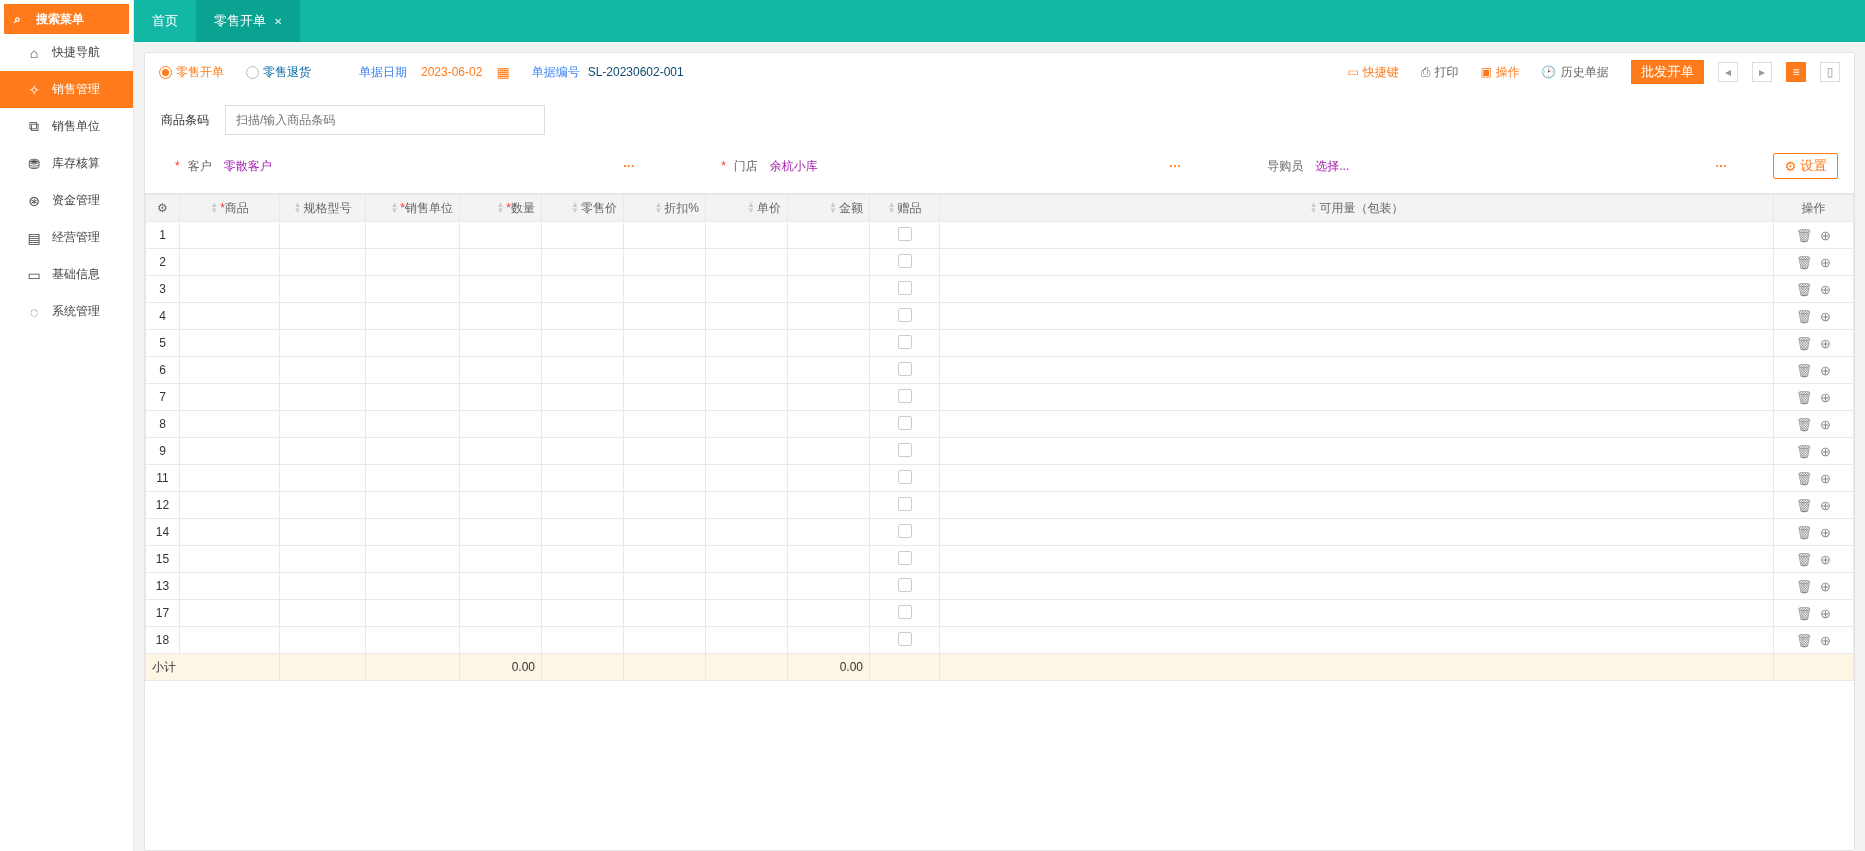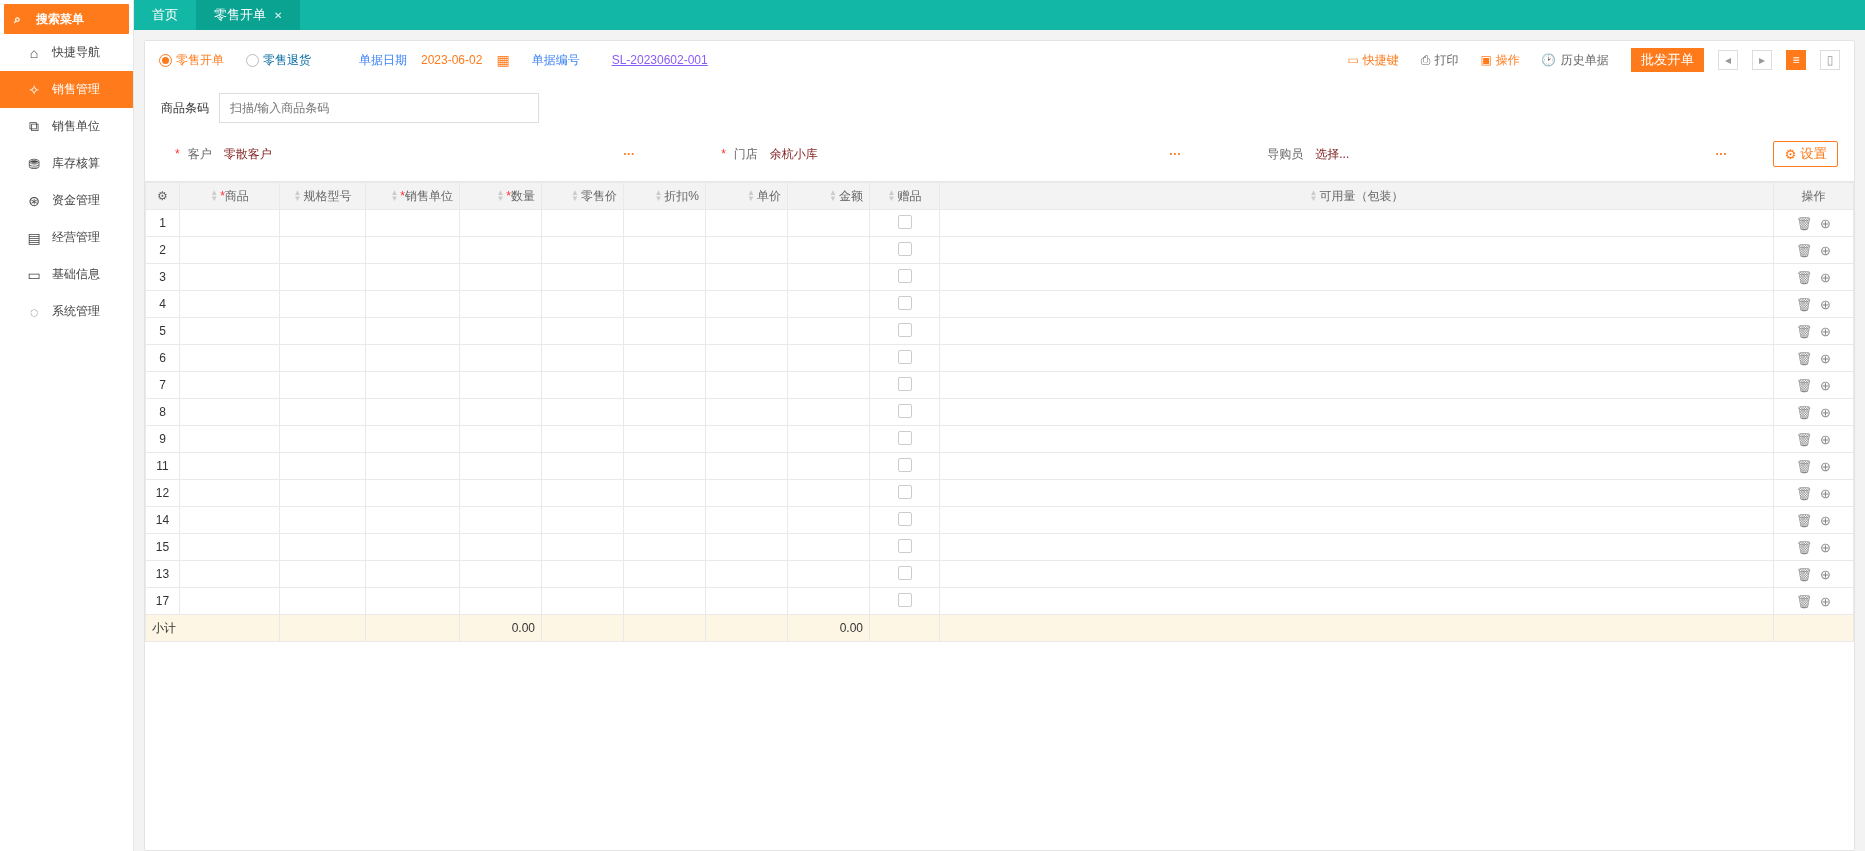--- a/index.html
+++ b/index.html
@@ -7,55 +7,55 @@
 
   .app { display: flex; height: 851px; width: 1865px; }
   .sidebar { width: 134px; background: #fff; border-right: 1px solid #e6e6e6; display: flex; flex-direction: column; }
   .search-menu { background: #ff7a1a; color: #fff; height: 30px; margin: 4px 4px 0 4px; display: flex; align-items: center; padding-left: 10px; gap: 6px; font-weight: bold; border-radius:1px; }
   .menu-item { height: 37px; display: flex; align-items: center; gap: 10px; padding-left: 26px; cursor: pointer; color: #444; }
   .menu-item.active { background: #ff7a1a; color: #fff; }
   .menu-item .icon { width: 16px; text-align: center; font-size: 14px; }
   .search-menu .icon { width:16px; }
 
   .main { flex: 1; display: flex; flex-direction: column; background: #f3f3f3; }
-  .tabs-bar { height: 30px; background: #13b7a5; display: flex; align-items: stretch; }
+  .tabs-bar { height: 42px; background: #13b7a5; display: flex; align-items: stretch; }
   .tab { padding: 0 18px; display: flex; align-items: center; gap: 8px; color: #fff; cursor: pointer; font-size: 13px; }
   .tab.active { background: #0aa291; }
   .tab .close { font-size: 10px; opacity: .9; }
 
   .content { flex:1; padding: 10px 10px 0 10px; display:flex; flex-direction:column; }
   .panel { background:#fff; border:1px solid #e3e3e3; flex:1; display:flex; flex-direction:column; overflow:hidden; border-radius:2px; }
 
   .topbar { height:38px; display:flex; align-items:center; padding:0 14px; gap:8px; border-bottom:0px; }
   .radio { display:flex; align-items:center; gap:4px; cursor:pointer; color:#0369a1; margin-right:14px; }
   .radio .dot { width:13px; height:13px; border:1px solid #bbb; border-radius:50%; display:inline-flex; align-items:center; justify-content:center; }
   .radio.checked { color:#ff7a1a; }
   .radio.checked .dot { border-color:#ff7a1a; }
   .radio.checked .dot::after { content:""; width:7px; height:7px; background:#ff7a1a; border-radius:50%; }
   .topbar .gap { width: 18px; }
   .lbl { color:#3b82f6; }
   .dateval { color:#ff7a1a; margin-left:6px; margin-right:6px; }
   .cal-icon { color:#ff7a1a; font-size:14px; margin-right:14px; }
-  .docno { color:#8b5cf6; margin-left:24px;text-decoration:underline; }
+  .docno { color:#0c4a6e; margin-left:0; }
   .sp { flex:1; }
   .tool-link { color:#666; display:flex; align-items:center; gap:4px; cursor:pointer; margin-left:14px; }
   .tool-link.orange { color:#ff7a1a; }
   .btn-orange { background:#ff7a1a; color:#fff; height:24px; padding:0 10px; border:none; cursor:pointer; margin-left:14px; }
   .nav-btn { width:20px; height:20px; border:1px solid #ddd; background:#fff; display:flex; align-items:center; justify-content:center; color:#999; cursor:pointer; margin-left:6px; }
   .nav-btn.on { background:#ff7a1a; border-color:#ff7a1a; color:#fff; }
 
-  .barcode-row { padding: 14px 16px 4px 16px; display:flex; align-items:center; gap:10px; }
+  .barcode-row { padding: 14px 16px 4px 16px; display:flex; align-items:center; gap:16px; }
   .barcode-row .lab { color:#333; }
   .barcode-row input { width:320px; height:30px; border:1px solid #ddd; padding:0 10px; outline:none; font-size:12px; }
 
   .form-row { display:flex; align-items:center; padding: 14px 16px 14px 30px; gap: 10px; }
   .field { display:flex; align-items:center; gap:8px; }
   .field .req { color:#f33; }
   .field .flabel { color:#666; }
-  .field .value { color:#7f1d1d; margin-left:4px; }
+  .field .value { color:#a21caf; margin-left:4px; }
   .ellips { color:#ff7a1a; font-weight:bold; cursor:pointer; padding:0 6px; }
   .placeholder { color:#bbb; }
   .settings-btn { border:1px solid #ff7a1a; color:#ff7a1a; background:#fff; height:26px; padding:0 10px; display:flex; align-items:center; gap:4px; cursor:pointer; border-radius:2px; }
 
   .table-wrap { flex:1; overflow:auto; border-top:1px solid #e6e6e6; position:relative; }
   table { border-collapse:collapse; width:100%; table-layout:fixed; }
   th, td { border:1px solid #e9e9e9; height:27px; padding:0 6px; font-size:12px; }
   thead th { background:#f3f3f3; color:#666; font-weight:normal; position:sticky; top:0; }
   th .sort { color:#ccc; font-size:8px; margin-right:2px; display:inline-flex; flex-direction:column; line-height:6px; vertical-align:middle; }
   .req-h { color:#f33; }
@@ -472,20 +472,34 @@
                   <td></td>
                   <td></td>
                   <td></td>
                   <td></td>
                   <td></td>
                   <td></td>
                   <td class="center"><span class="chk"></span></td>
                   <td></td>
                   <td class="center"><span class="op-icon">🗑</span> <span class="op-icon">⊕</span></td>
                 </tr>
+                <tr>
+                  <td class="center">18</td>
+                  <td></td>
+                  <td></td>
+                  <td></td>
+                  <td></td>
+                  <td></td>
+                  <td></td>
+                  <td></td>
+                  <td></td>
+                  <td class="center"><span class="chk"></span></td>
+                  <td></td>
+                  <td class="center"><span class="op-icon">🗑</span> <span class="op-icon">⊕</span></td>
+                </tr>
               </tbody>
             <tfoot>
               <tr>
                 <td colspan="2" style="padding-left:6px;">小计</td>
                 <td></td>
                   <td></td>
                 <td class="right">0.00</td>
                 <td></td>
                   <td></td>
                   <td></td>

